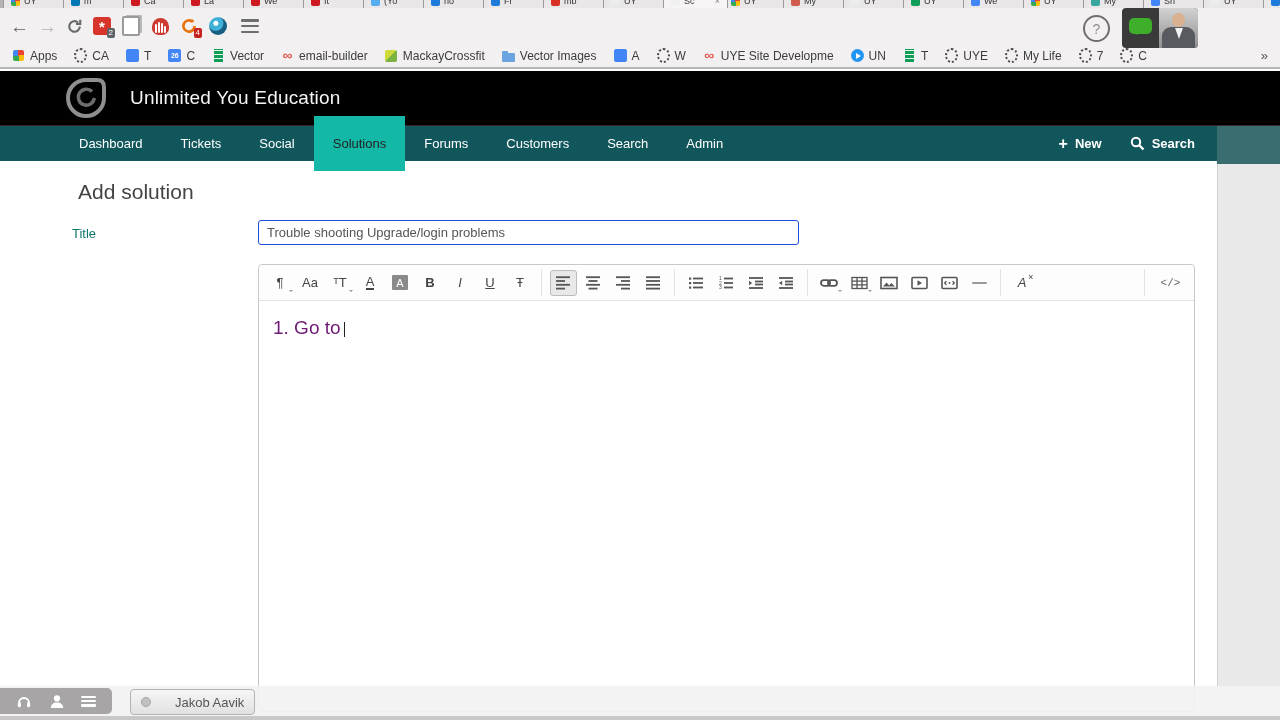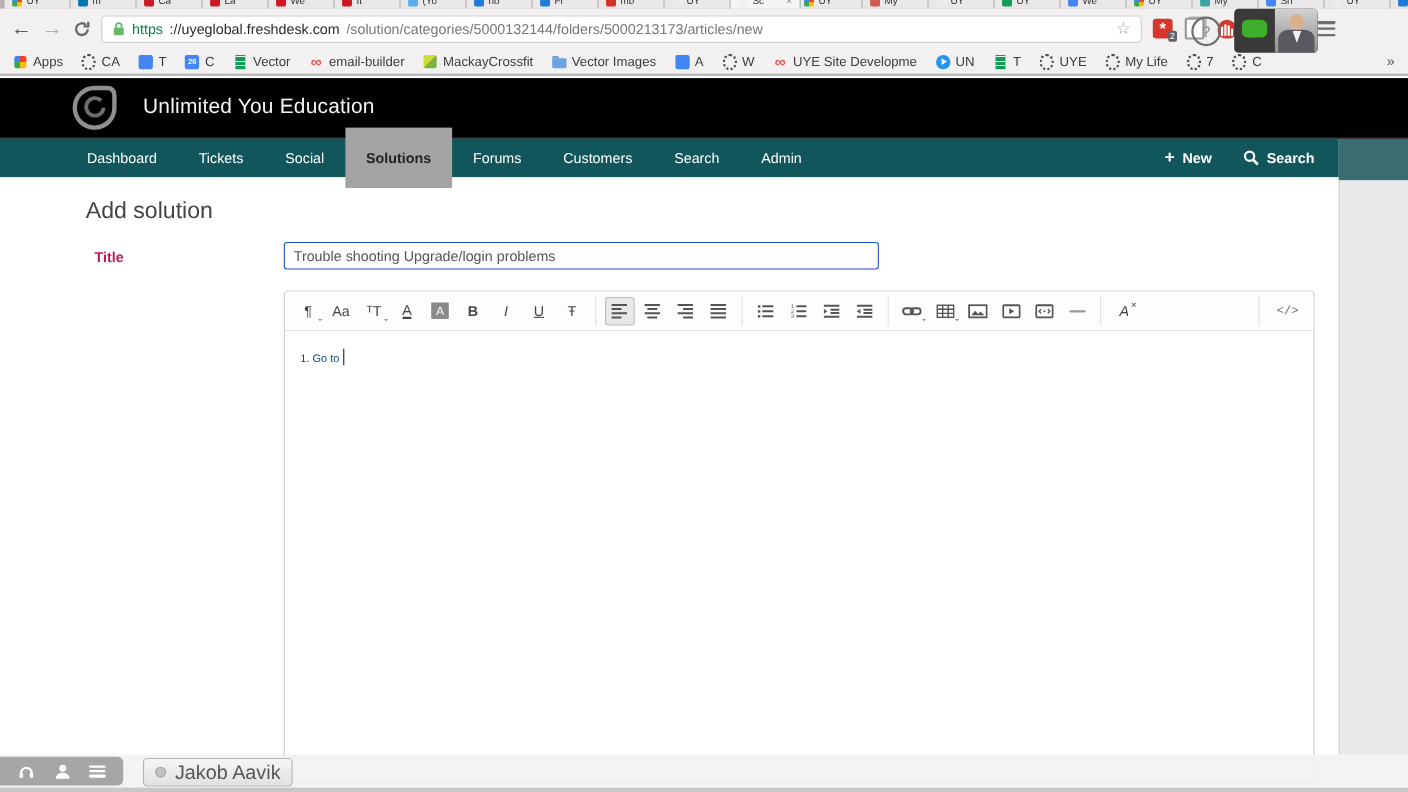--- a/index.html
+++ b/index.html
@@ -33,21 +33,21 @@
   .ext-asterisk{width:18px;height:18px;background:#d7352b;border-radius:3px;color:#fff;font-weight:bold;font-size:15px;display:flex;align-items:center;justify-content:center}
   .ext-reader{width:14px;height:16px;border:2px solid #9a9a9a;border-radius:2px;background:#fff;box-shadow:3px -2px 0 -1px #b8b8b8}
   .ext-hand{width:17px;height:17px;border-radius:50% 50% 40% 40%;background:#cd3a30;display:flex;align-items:flex-end;justify-content:center;gap:1px;padding-bottom:2px;box-sizing:border-box}
   .ext-hand i{width:2px;background:#fff;border-radius:1px;display:block}
   .ext-eye{width:18px;height:18px;border-radius:50%;background:radial-gradient(circle at 38% 35%,#ffffff 0 2px,#3fb1d8 3px 7px,#175f80 8px)}
   #menu{width:18px;height:14px;display:flex;flex-direction:column;justify-content:space-between;margin-left:4px}
   #menu i{height:2.5px;background:#6e6e6e;border-radius:1px}
 
   #bookmarks{top:44px;left:0;width:1280px;height:25px;background:#f2f0f1;border-bottom:2px solid #b7b5b6;
              display:flex;align-items:center;padding:0 12px;box-sizing:border-box;gap:17px;font-size:12px;color:#3c3c3c}
-  .bm{display:flex;align-items:flex-end;gap:5px;flex:none;white-space:nowrap}
+  .bm{display:flex;align-items:center;gap:5px;flex:none;white-space:nowrap}
   .bmi{width:13px;height:13px;flex:none;display:flex;align-items:center;justify-content:center;box-sizing:border-box}
   .bm-grid{width:11px;height:11px;background:
       conic-gradient(#ea4335 0 25%,#fbbc05 0 50%,#34a853 0 75%,#4285f4 0);border-radius:2px}
   .bm-default{width:11px;height:11px;border:2px dotted #4a4a4a;border-radius:50%}
   .bm-square{width:13px;height:13px;border-radius:2px;color:#fff;font-size:7px;font-weight:bold;display:flex;align-items:center;justify-content:center;background:#4285f4}
   .bm-sheet{width:12px;height:13px;border-radius:2px;background:#0f9d58;
       background-image:repeating-linear-gradient(180deg,transparent 0 3px,rgba(255,255,255,.9) 3px 4px);
       background-clip:content-box;padding:2px}
   .bm-inf{font-size:14px;font-weight:bold;color:#e2574c;line-height:13px}
   .bm-fig{width:12px;height:12px;border-radius:2px;background:linear-gradient(135deg,#cddc39 50%,#7cb342 50%)}
@@ -69,64 +69,64 @@
   .bubble::after{content:"";position:absolute;left:4px;bottom:-5px;border:4px solid transparent;border-top:6px solid #3fae2a;border-right-width:6px}
   .avatar{width:39px;height:40px;background:linear-gradient(#d2d2d2,#8f8f8f);position:relative;flex:none;overflow:hidden}
   .av-head{position:absolute;left:13px;top:5px;width:13px;height:14px;border-radius:50%;background:#d9b18f}
   .av-body{position:absolute;left:3px;top:19px;width:33px;height:21px;background:#585a5f;border-radius:9px 9px 0 0}
   .av-shirt{position:absolute;left:16px;top:20px;width:8px;height:11px;background:#f2f2f2;clip-path:polygon(0 0,100% 0,50% 100%)}
 
   
   #nav{top:126px;left:0;width:1217px;height:35px;background:#11565b;display:flex;align-items:center;
        color:#fff;font-size:13px;padding-left:60px;box-sizing:border-box}
   .nitem{padding:10px 19px;line-height:35px;height:35px}
-  .nitem.on{background:#a3a3a3;color:#222;font-weight:bold}
+  .nitem.on{background:#14b8a6;color:#222;font-weight:normal}
   #navright{margin-left:auto;margin-right:22px;display:flex;align-items:center;gap:28px;font-weight:bold}
   .nbtn{display:flex;align-items:center;gap:7px}
   .plus{font-size:16px;font-weight:bold}
   #tealstub{top:126px;left:1217px;width:63px;height:38px;background:#3a6d70}
   #rightstrip{top:164px;left:1217px;width:63px;height:522px;background:#e9e9e9;border-left:1px solid #cfcfcf;box-sizing:border-box}
 
   
   #heading{left:78px;top:180px;font-size:21px;color:#444}
-  #titlelabel{left:86px;top:226px;font-size:13px;color:#be185d;font-weight:bold}
+  #titlelabel{left:72px;top:226px;font-size:13px;color:#0f766e;font-weight:normal}
   #titleinput{left:258px;top:220px;width:541px;height:25px;border:1px solid #1d4ed8;border-radius:3px;
               font-size:13px;color:#555;padding:0 8px;box-sizing:border-box;font-family:"Liberation Sans",sans-serif}
   #editor{left:258px;top:264px;width:937px;height:448px;border:1px solid #c9c9c9;border-radius:4px;background:#fff;box-sizing:border-box}
   #etoolbar{height:35px;border-bottom:1px solid #e3e3e3;background:#fdfdfd;display:flex;align-items:center;padding:0 6px;border-radius:4px 4px 0 0}
   .tbtn{min-width:25px;height:24px;display:flex;align-items:center;justify-content:center;color:#444;
         font-size:13px;margin:0 1.5px;position:relative;border:1px solid transparent;border-radius:3px}
   .tbtn.on{background:#e8e8e8;border-color:#bcbcbc}
   .drop::after{content:"";position:absolute;right:0;bottom:1px;border:2.6px solid transparent;border-top-color:#999}
   .sep{width:1px;height:27px;background:#e2e2e2;margin:0 6px;flex:none}
   .u{ text-decoration:underline }
   .colA{border-bottom:2px solid #444;line-height:12px}
   .bgA{background:#8a8a8a;color:#fff;width:16px;height:15px;display:flex;align-items:center;justify-content:center;font-size:11px;border-radius:1px}
   .bold{font-weight:bold}.ital{font-style:italic}
   .hrline{width:15px;height:2px;background:#9a9a9a;border-radius:1px}
   .clearA{position:relative;font-size:13px}
   .clearA .x{position:absolute;right:-7px;top:-3px;font-size:9px;color:#444}
   #codebtn{margin-left:6px;margin-right:4px;font-family:"Liberation Mono",monospace;font-size:11px;color:#666}
   .spacer{flex:1}
-  #ebody{padding:16px 14px;font-size:10px;color:#0c4a6e}
+  #ebody{padding:16px 14px;font-size:19px;color:#701a75}
   .cursor{display:inline-block;width:1px;height:15px;background:#222;vertical-align:-3px;margin-left:3px;animation:blink 1s steps(1) infinite}
   @keyframes blink{50%{opacity:0}}
   .ticon{display:block}
 
   
   #footbar{left:0;top:686px;width:1280px;height:30px;background:rgba(243,242,243,0.9);z-index:5}
   #footedge{left:0;top:716px;width:1280px;height:4px;background:#c9c7c8;z-index:6}
   #widgetbar{left:0;top:688px;width:112px;height:26px;background:#a7a5a6;border-radius:0 5px 5px 0;
              display:flex;align-items:center;justify-content:space-evenly;z-index:7}
   .wicon{display:flex;align-items:center;justify-content:center}
   .burger{width:15px;height:11px;display:flex;flex-direction:column;justify-content:space-between}
   .burger i{height:2.5px;background:#fff;border-radius:1px}
   #userchip{left:130px;top:689px;height:24px;padding:0 10px;border:1px solid #b3b1b2;border-radius:4px;
-            background:linear-gradient(#f7f6f7,#e2e1e2);display:flex;align-items:center;gap:8px;
-            font-size:18px;color:#555;z-index:7}
+            background:linear-gradient(#f7f6f7,#e2e1e2);display:flex;align-items:center;gap:24px;
+            font-size:13px;color:#555;z-index:7}
   .statusdot{width:10px;height:10px;border-radius:50%;background:#c2c1c2;border:1px solid #a5a4a5;box-sizing:border-box}
 </style>
 </head>
 <body>
 
 <div class="abs" id="tabstrip">
   <div id="tabrow">
     <div class="tab">
         <span class="fav" style="background: conic-gradient(rgb(234, 67, 53) 0deg, rgb(234, 67, 53) 25%, rgb(251, 188, 5) 0deg, rgb(251, 188, 5) 50%, rgb(52, 168, 83) 0deg, rgb(52, 168, 83) 75%, rgb(66, 133, 244) 0deg);"></span>
         <span class="tlb">UY</span>
@@ -221,30 +221,20 @@
 
 <div class="abs" id="btoolbar">
   <span class="navbtn">←</span>
   <span class="navbtn disabled">→</span>
   <span class="wicon">
     <svg width="17" height="17" viewBox="0 0 16 16">
         <path d="M13 8a5 5 0 1 1-1.6-3.7" fill="none" stroke="#6a6a6a" stroke-width="2"></path>
         <path d="M13.4 1.6v4h-4" fill="none" stroke="#6a6a6a" stroke-width="2"></path>
       </svg>
   </span>
-  <div id="omnibox">
-    <svg width="12" height="14" viewBox="0 0 12 14">
-        <rect x="1.5" y="6" width="9" height="7" rx="1.2" fill="#67b868"></rect>
-        <path d="M3.5 6V4.5a2.5 2.5 0 0 1 5 0V6" fill="none" stroke="#67b868" stroke-width="1.6"></path>
-      </svg>
-    <span class="scheme">https</span>
-      <span class="host">://uyeglobal.freshdesk.com</span>
-      <span class="path">/solution/categories/5000132144/folders/5000213173/articles/new</span>
-    <span class="star">☆</span>
-  </div>
   <span class="ext">
     <span class="ext-asterisk">*</span>
     <span class="badge">2</span>
   </span>
   <span class="ext">
       <span class="ext-reader"></span>
     </span>
   <span class="ext">
     <span class="ext-hand">
         <i style="height:9px"></i>

